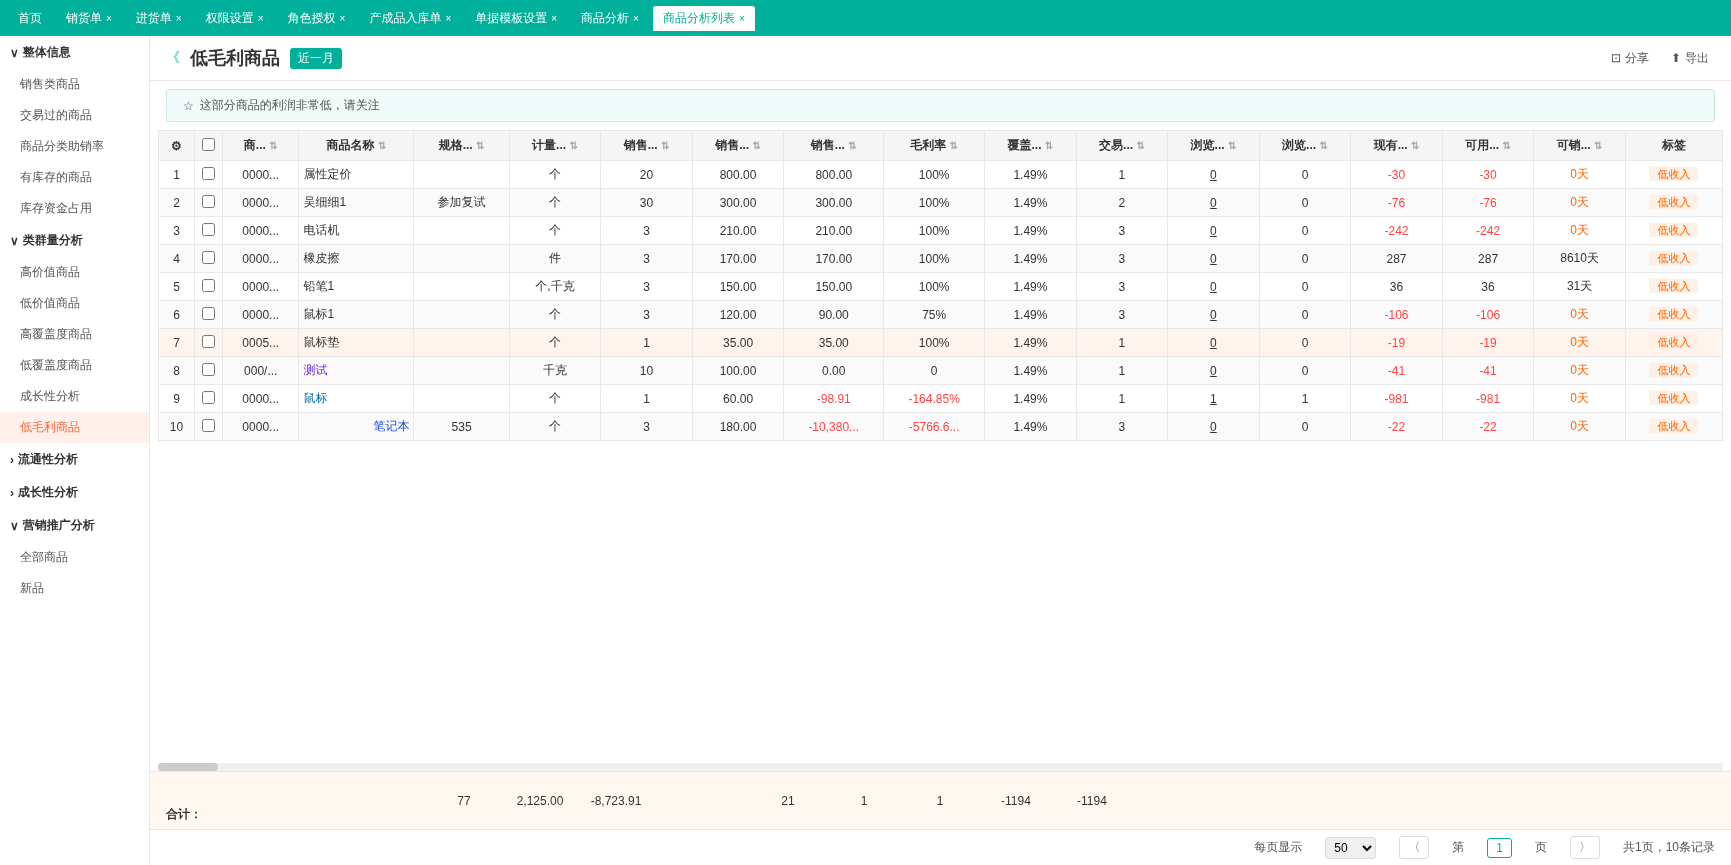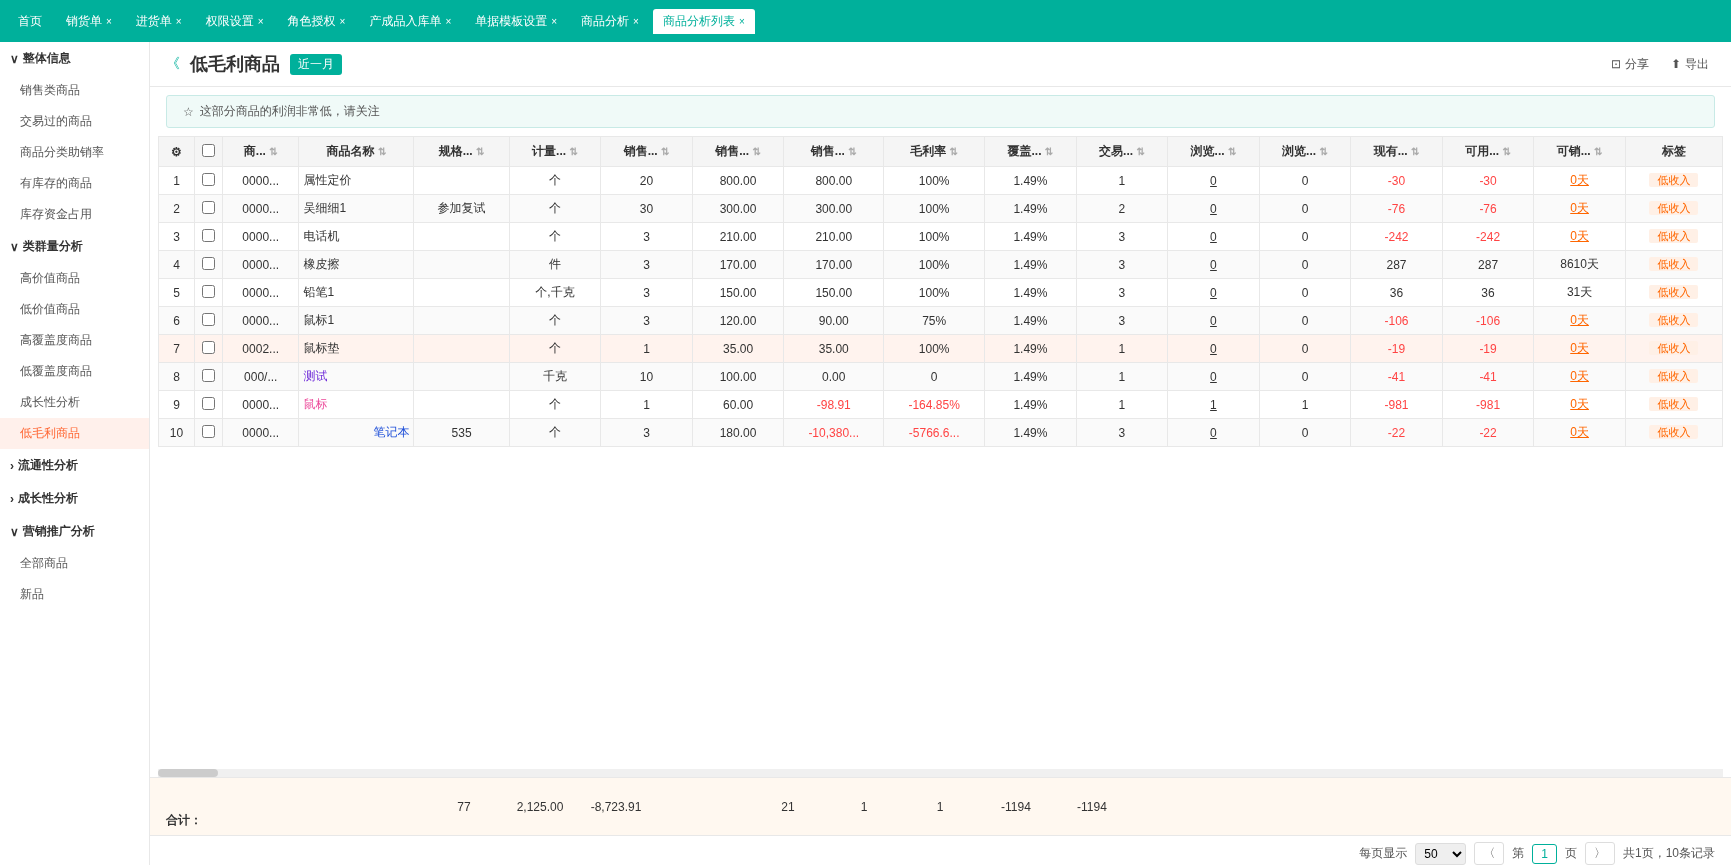--- a/index.html
+++ b/index.html
@@ -3,21 +3,21 @@
   <meta charset="utf-8">
   <style>
     * { box-sizing: border-box; margin: 0; padding: 0; font-family: 'Microsoft YaHei', Arial, sans-serif; font-size: 12px; }
     body { background: #f5f5f5; overflow: hidden; }
     
     
     .top-nav {
       background: #00b09b;
       display: flex;
       align-items: center;
-      height: 42px;
+      height: 36px;
       padding: 0 8px;
       gap: 4px;
     }
     .nav-item {
       color: #fff;
       padding: 4px 10px;
       cursor: pointer;
       white-space: nowrap;
       border-radius: 3px;
       display: flex;
@@ -159,21 +159,21 @@
     tbody td {
       border: 1px solid #e8e8e8;
       padding: 5px 4px;
       text-align: center;
       color: #333;
       white-space: nowrap;
     }
     tbody tr.highlighted { background: #fff3ee; }
     tbody tr.row-even { background: #fafafa; }
     .text-red { color: #ff4444; }
-    .text-orange { color: #ff6600; text-decoration: underline; }
+    .text-orange { color: #ff6600; }
     .underline-link { text-decoration: underline; color: #333; cursor: pointer; }
     .tag-label {
       background: #fff0e6;
       color: #ff6600;
       padding: 1px 8px;
       border-radius: 2px;
       font-size: 11px;
     }
     
     
@@ -189,21 +189,21 @@
     .footer-cell { min-width: 60px; text-align: center; color: #333; }
     
     
     .pagination-bar {
       background: #fff;
       border-top: 1px solid #e8e8e8;
       padding: 6px 16px;
       display: flex;
       align-items: center;
       justify-content: flex-end;
-      gap: 8px;
+      gap: 23px;
     }
     .pag-label { color: #555; }
     .pag-select {
       border: 1px solid #ddd;
       border-radius: 3px;
       padding: 2px 4px;
     }
     .pag-btn {
       border: 1px solid #ddd;
       background: #fff;
@@ -477,21 +477,21 @@
     <td class="underline-link">0</td>
     <td>0</td>
     <td class="text-red">-106</td>
     <td class="text-red">-106</td>
     <td class="text-orange">0天</td>
     <td><span class="tag-label">低收入</span></td>
   </tr>
             <tr class="highlighted">
     <td>7</td>
     <td><input type="checkbox" style=""></td>
-    <td>0002...</td>
+    <td>0005...</td>
     <td style="text-align:left;cursor:pointer;color:#333">鼠标垫</td>
     <td></td>
     <td>个</td>
     <td>1</td>
     <td>35.00</td>
     <td class="">35.00</td>
     <td class="">100%</td>
     <td>1.49%</td>
     <td>1</td>
     <td class="underline-link">0</td>
@@ -518,21 +518,21 @@
     <td>0</td>
     <td class="text-red">-41</td>
     <td class="text-red">-41</td>
     <td class="text-orange">0天</td>
     <td><span class="tag-label">低收入</span></td>
   </tr>
             <tr>
     <td>9</td>
     <td><input type="checkbox" style=""></td>
     <td>0000...</td>
-    <td style="text-align:left;cursor:pointer;color:#ec4899">鼠标</td>
+    <td style="text-align:left;cursor:pointer;color:#0369a1">鼠标</td>
     <td></td>
     <td>个</td>
     <td>1</td>
     <td>60.00</td>
     <td class="text-red">-98.91</td>
     <td class="text-red">-164.85%</td>
     <td>1.49%</td>
     <td>1</td>
     <td class="underline-link">1</td>
     <td>1</td>

